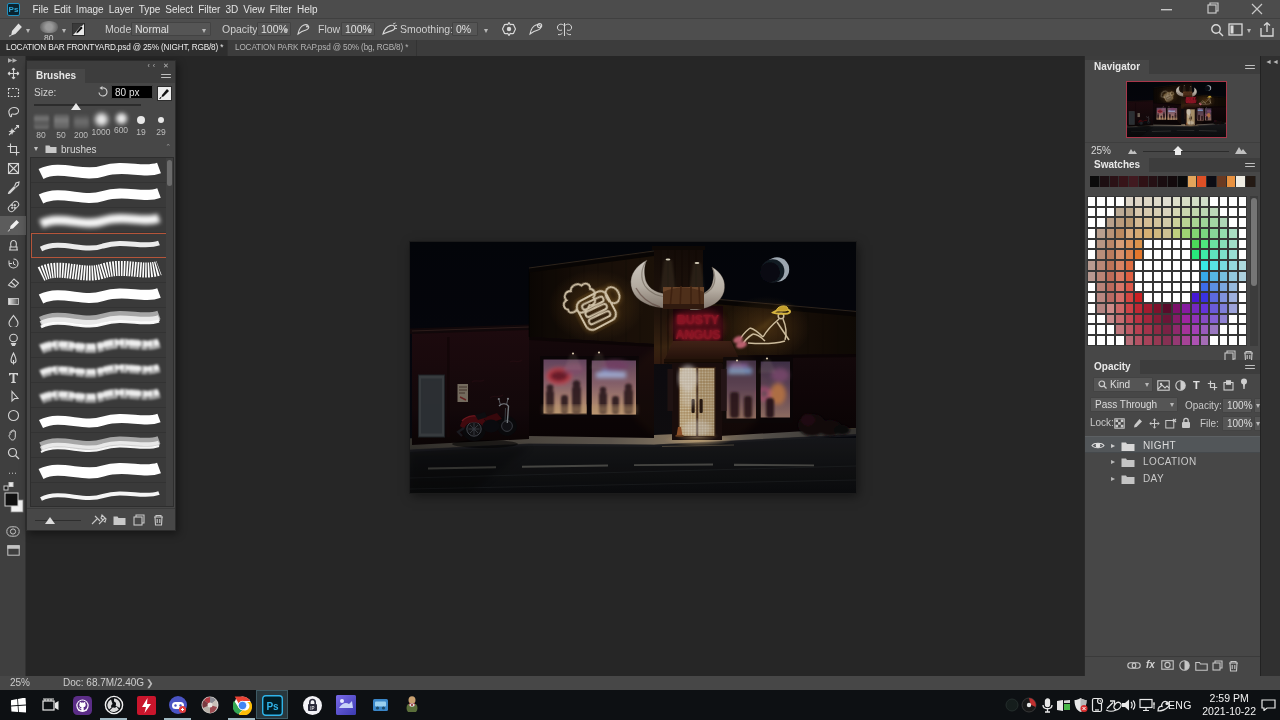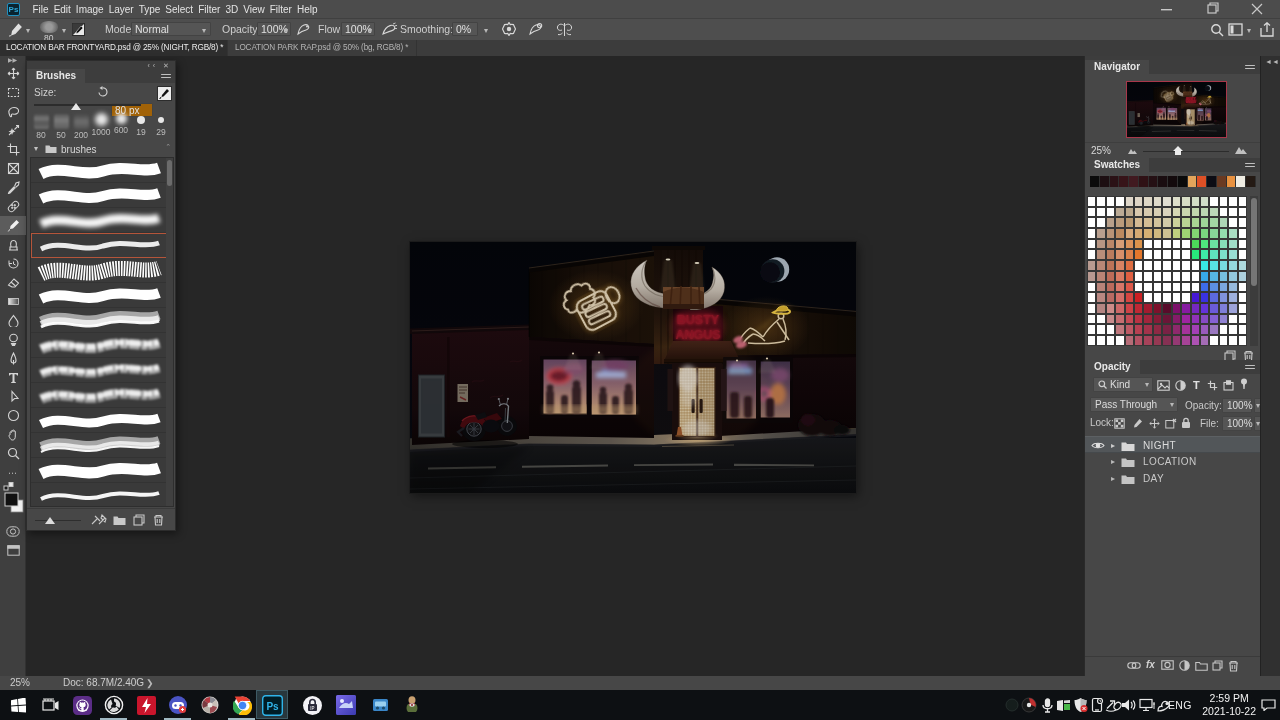--- a/index.html
+++ b/index.html
@@ -717,21 +717,21 @@
             <i></i>
             <i></i>
           </span>
         </div>
  <div class="row" style="height:18px">
    <span class="abs" style="left:7px;top:4px;color:#d0d0d0">Size:</span>
    <svg class="abs" style="left:70px;top:3px" width="11" height="11" viewBox="0 0 11 11" fill="none" stroke="#cfcfcf" stroke-width="1.2">
             <path d="M2,6.5 A4,4 0 1 0 5.5,2"></path>
             <path d="M5.5,0 L5.5,4 L2.5,2 Z" fill="#cfcfcf" stroke="none"></path>
           </svg>
-   <div class="field abs" style="left:84px;top:20px;width:42px;background:#a16207">80 px</div>
+   <div class="field abs" style="left:84px;top:2px;width:42px;background:#000000">80 px</div>
    <svg class="abs" style="left:130px;top:3px" width="15" height="15" viewBox="0 0 15 15">
             <rect x="0.5" y="0.5" width="14" height="14" fill="#ececec" stroke="#2c2c2c"></rect>
             <path d="M10,3 L12,5 L6.5,10.5 L4.5,11 L5,9 Z" fill="#111"></path>
             <path d="M4.5,11.5 C4,12.7 3,13 2,13 C2.8,12.4 3,11.8 3.3,11 Z" fill="#111"></path>
           </svg>
  </div>
  <div class="row" style="height:12px">
    <div class="abs" style="left:7px;top:3px;width:107px;height:1.6px;background:#2c2c2c"></div>
    <div class="abs" style="left:44px;top:2px;width:0;height:0;border-left:5px solid transparent;border-right:5px solid transparent;border-bottom:7px solid #e8e8e8"></div>
  </div>

